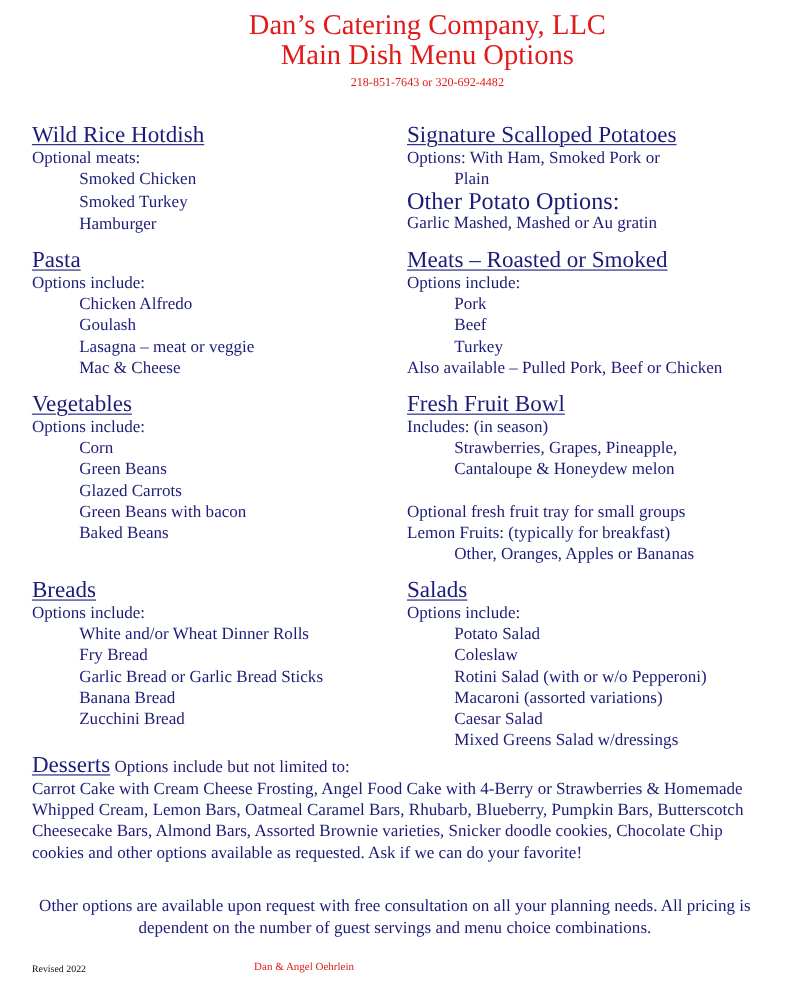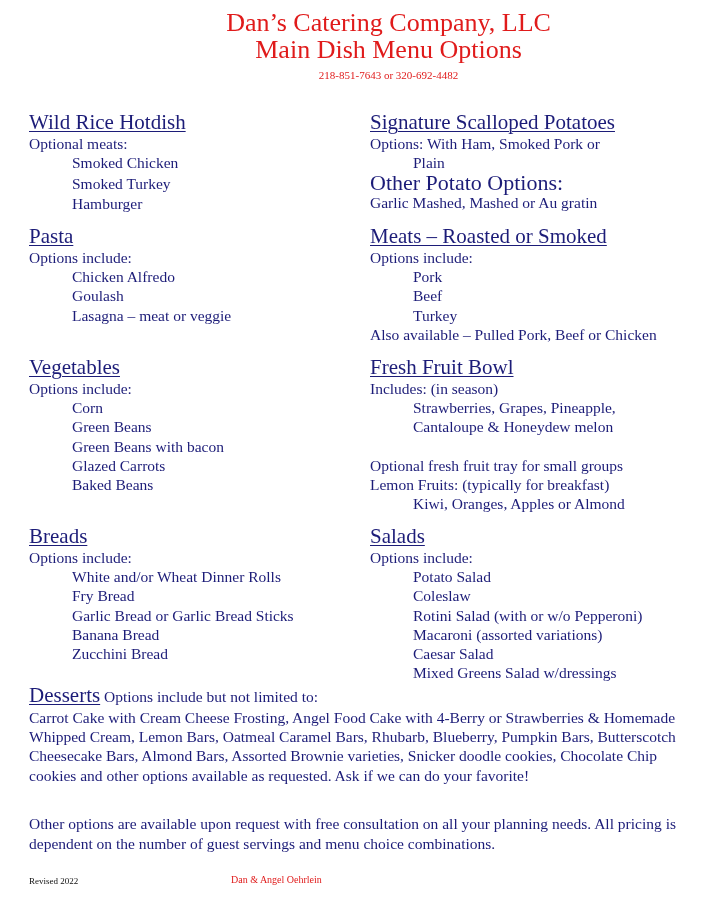--- a/index.html
+++ b/index.html
@@ -15,21 +15,21 @@
   .sec-title { font-size:21px; line-height:24px; text-decoration:underline; text-decoration-thickness:1px; text-underline-offset:2px; }
   .line { font-size:15.5px; line-height:19.2px; white-space:nowrap; }
   .ind { padding-left:43px;font-family:Liberation Serif, serif; }
   .sub-head { font-size:22px; line-height:21px; }
   .gap { height:19px; }
 
   .desserts { position:absolute; left:29px; top:683px; width:660px; }
   .desserts .d-title { font-size:21px; text-decoration:underline; text-decoration-thickness:1px; text-underline-offset:2px; }
   .desserts .d-intro { font-size:15.5px; }
   .desserts .d-body { font-size:15.5px; line-height:19.2px; margin-top:0; }
-  .closing { position:absolute; left:29px; top:814px; width:660px; font-size:15.5px; line-height:20px; }
+  .closing { position:absolute; left:29px; top:814px; width:660px; font-size:15.5px; line-height:20px;text-align:center; }
   .revised { position:absolute; left:29px; top:876px; font-size:9px; color:#111; }
   .owners { position:absolute; left:231px; top:874px; font-size:10px; }
 </style>
 </head>
 <body>
 
 <div class="header red">
   <div class="h-title">Dan’s Catering Company, LLC</div>
   <div class="h-sub">Main Dish Menu Options</div>
   <div class="h-phone">218-851-7643 or 320-692-4482</div>
@@ -42,29 +42,30 @@
   <div class="line ind" style="margin-top:2px">Smoked Turkey</div>
   <div class="line ind">Hamburger</div>
 </div>
 
 <div class="sec" style="left:29px; top:224px;">
   <div class="sec-title">Pasta</div>
   <div class="line">Options include:</div>
   <div class="line ind">Chicken Alfredo</div>
   <div class="line ind">Goulash</div>
   <div class="line ind">Lasagna – meat or veggie</div>
+  <div class="line ind">Mac &amp; Cheese</div>
 </div>
 
 <div class="sec" style="left:29px; top:355px;">
   <div class="sec-title">Vegetables</div>
   <div class="line">Options include:</div>
   <div class="line ind">Corn</div>
   <div class="line ind">Green Beans</div>
+  <div class="line ind">Glazed Carrots</div>
   <div class="line ind">Green Beans with bacon</div>
-  <div class="line ind">Glazed Carrots</div>
   <div class="line ind">Baked Beans</div>
 </div>
 
 <div class="sec" style="left:29px; top:524px;">
   <div class="sec-title">Breads</div>
   <div class="line">Options include:</div>
   <div class="line ind">White and/or Wheat Dinner Rolls</div>
   <div class="line ind">Fry Bread</div>
   <div class="line ind">Garlic Bread or Garlic Bread Sticks</div>
   <div class="line ind">Banana Bread</div>
@@ -89,21 +90,21 @@
 </div>
 
 <div class="sec" style="left:370px; top:355px;">
   <div class="sec-title">Fresh Fruit Bowl</div>
   <div class="line">Includes: (in season)</div>
   <div class="line ind">Strawberries, Grapes, Pineapple,</div>
   <div class="line ind">Cantaloupe &amp; Honeydew melon</div>
   <div class="gap"></div>
   <div class="line">Optional fresh fruit tray for small groups</div>
   <div class="line">Lemon Fruits: (typically for breakfast)</div>
-  <div class="line ind">Kiwi, Oranges, Apples or Almond</div>
+  <div class="line ind">Other, Oranges, Apples or Bananas</div>
 </div>
 
 <div class="sec" style="left:370px; top:524px;">
   <div class="sec-title">Salads</div>
   <div class="line">Options include:</div>
   <div class="line ind">Potato Salad</div>
   <div class="line ind">Coleslaw</div>
   <div class="line ind">Rotini Salad (with or w/o Pepperoni)</div>
   <div class="line ind">Macaroni (assorted variations)</div>
   <div class="line ind">Caesar Salad</div>

